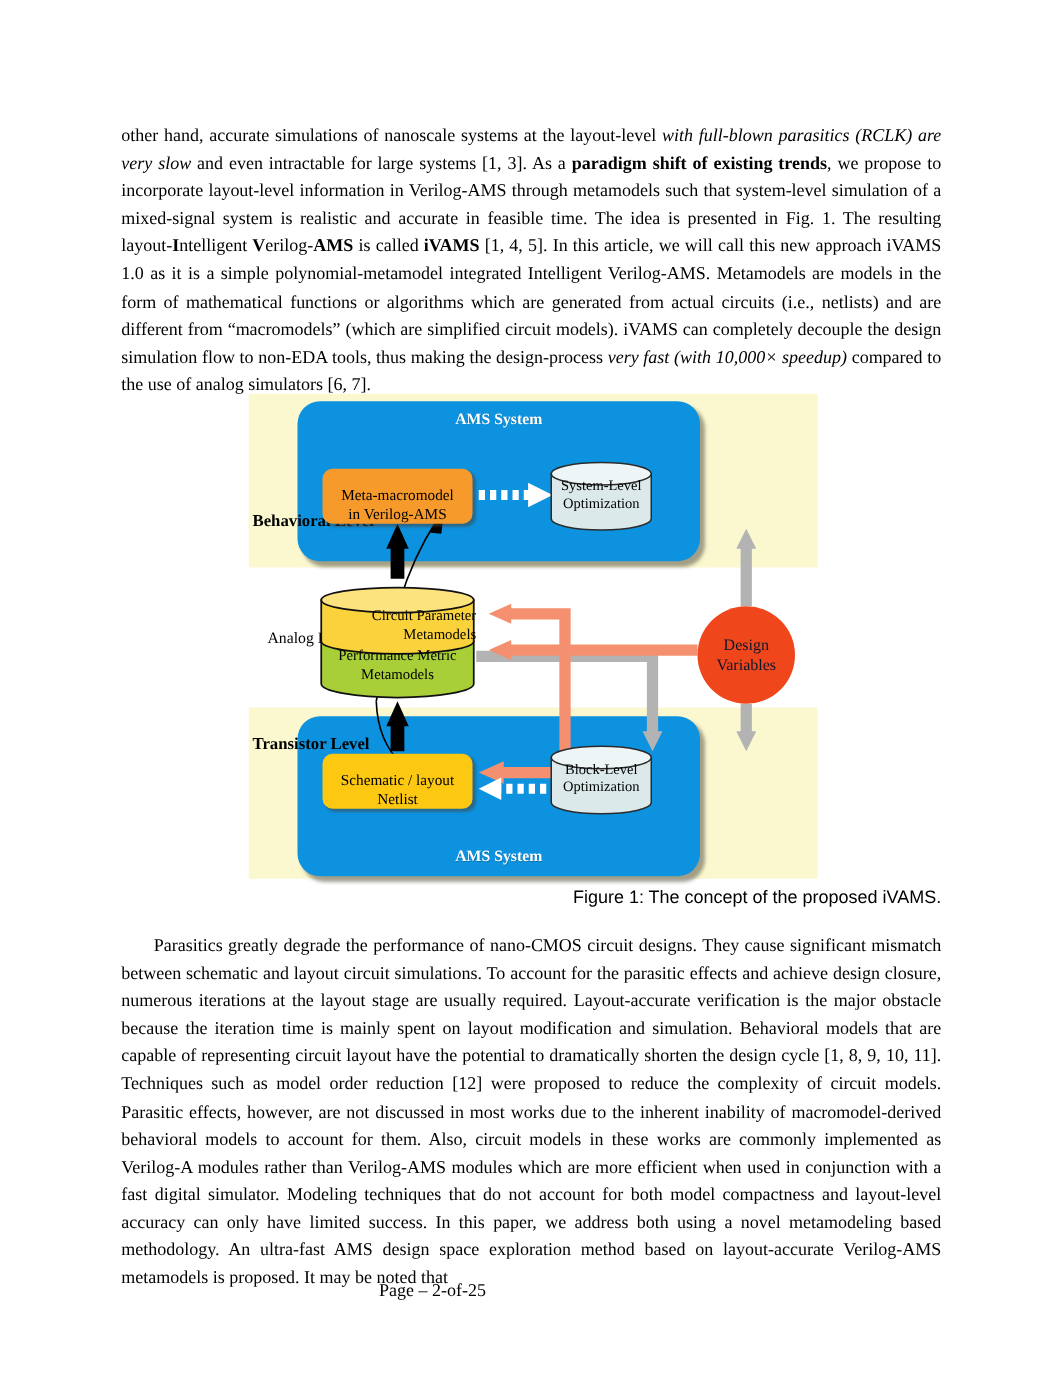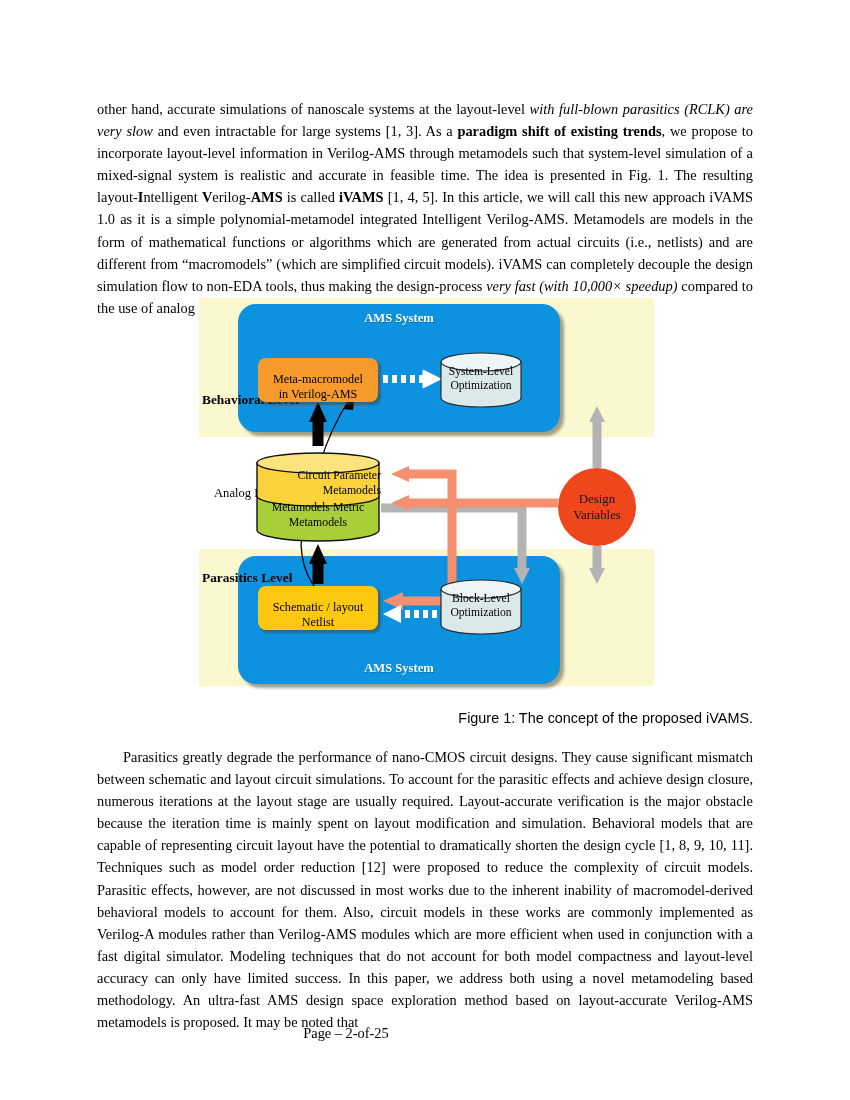--- a/index.html
+++ b/index.html
@@ -38,21 +38,21 @@
   p.indent {
     text-indent: 26px;
   }
   .it { font-style: italic; }
   .bd { font-weight: bold; }
 
   
   .figure-wrap {
     position: absolute;
     left: 0;
-    top: 198px;
+    top: 215px;
     width: 656px;
   }
   .diagram {
     position: relative;
     width: 656px;
     height: 400px;
     margin: 0 auto;
   }
   .band {
     position: absolute;
@@ -287,21 +287,21 @@
             <path d="M204,248 C214,200 222,150 252,104" stroke="#000" stroke-width="1.3" fill="none"></path>
             <path d="M246,113 L258,98 L256,114 Z" fill="#000"></path>
           </g>
           <g>
             <path d="M204,248 C205,278 218,300 246,312" stroke="#000" stroke-width="1.3" fill="none"></path>
             <path d="M238,305 L254,316 L238,319 Z" fill="#000"></path>
           </g>
         </svg>
 
         <div class="band-label lbl-behavioral">Behavioral Level</div>
-        <div class="band-label lbl-transistor">Parasitics Level</div>
+        <div class="band-label lbl-transistor">Transistor Level</div>
         <div class="lbl-analog">Analog Block</div>
 
         <div class="rbox box-meta">
           <div>
             <span>Meta-macromodel</span><br>
             <span>in Verilog-AMS</span>
           </div>
         </div>
 
         <div class="cyl cyl-sys">
@@ -321,21 +321,21 @@
             <path d="M2,44 L2,78 A61,11 0 0 0 124,78 L124,44 Z" fill="#a9cf38" stroke="#111" stroke-width="1.4"></path>
 
             <path d="M2,11 L2,44 A61,10 0 0 0 124,44 L124,11 Z" fill="#fad23c" stroke="#111" stroke-width="1.4"></path>
             <ellipse cx="63" cy="11" rx="61" ry="10" fill="#fde37e" stroke="#111" stroke-width="1.4"></ellipse>
           </svg>
           <div class="t1">
             <span>Circuit Parameter</span><br>
             <span>Metamodels</span>
           </div>
           <div class="t2">
-            <span>Metamodels Metric</span><br>
+            <span>Performance Metric</span><br>
             <span>Metamodels</span>
           </div>
         </div>
 
         <div class="circle-dv">
           <div>
             <span>Design</span><br>
             <span>Variables</span>
           </div>
         </div>

